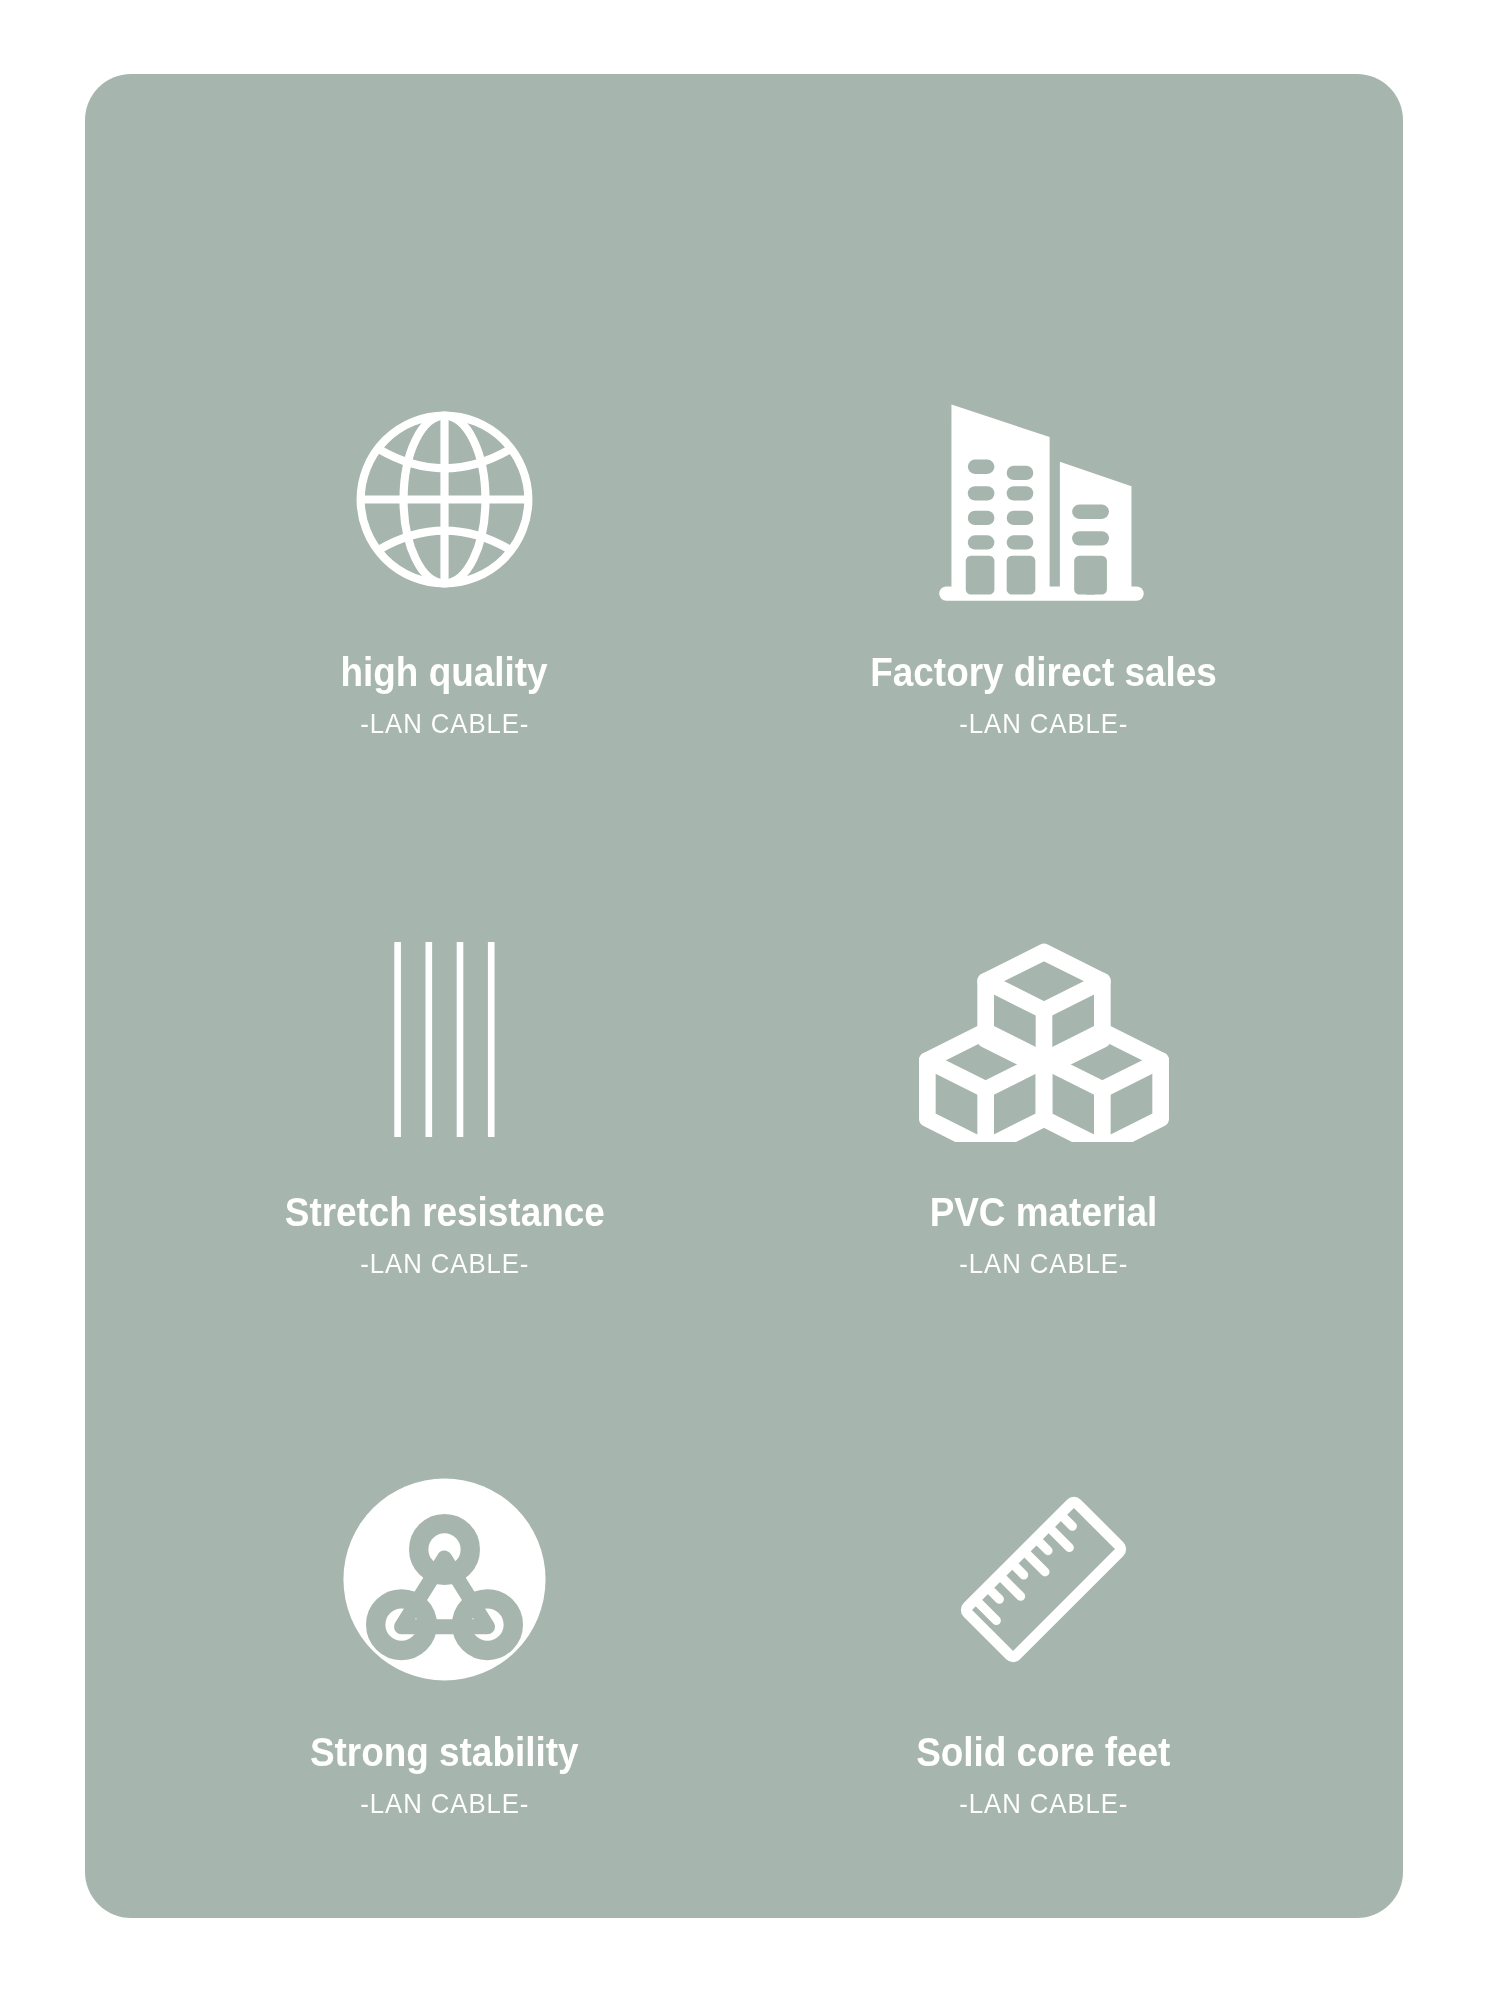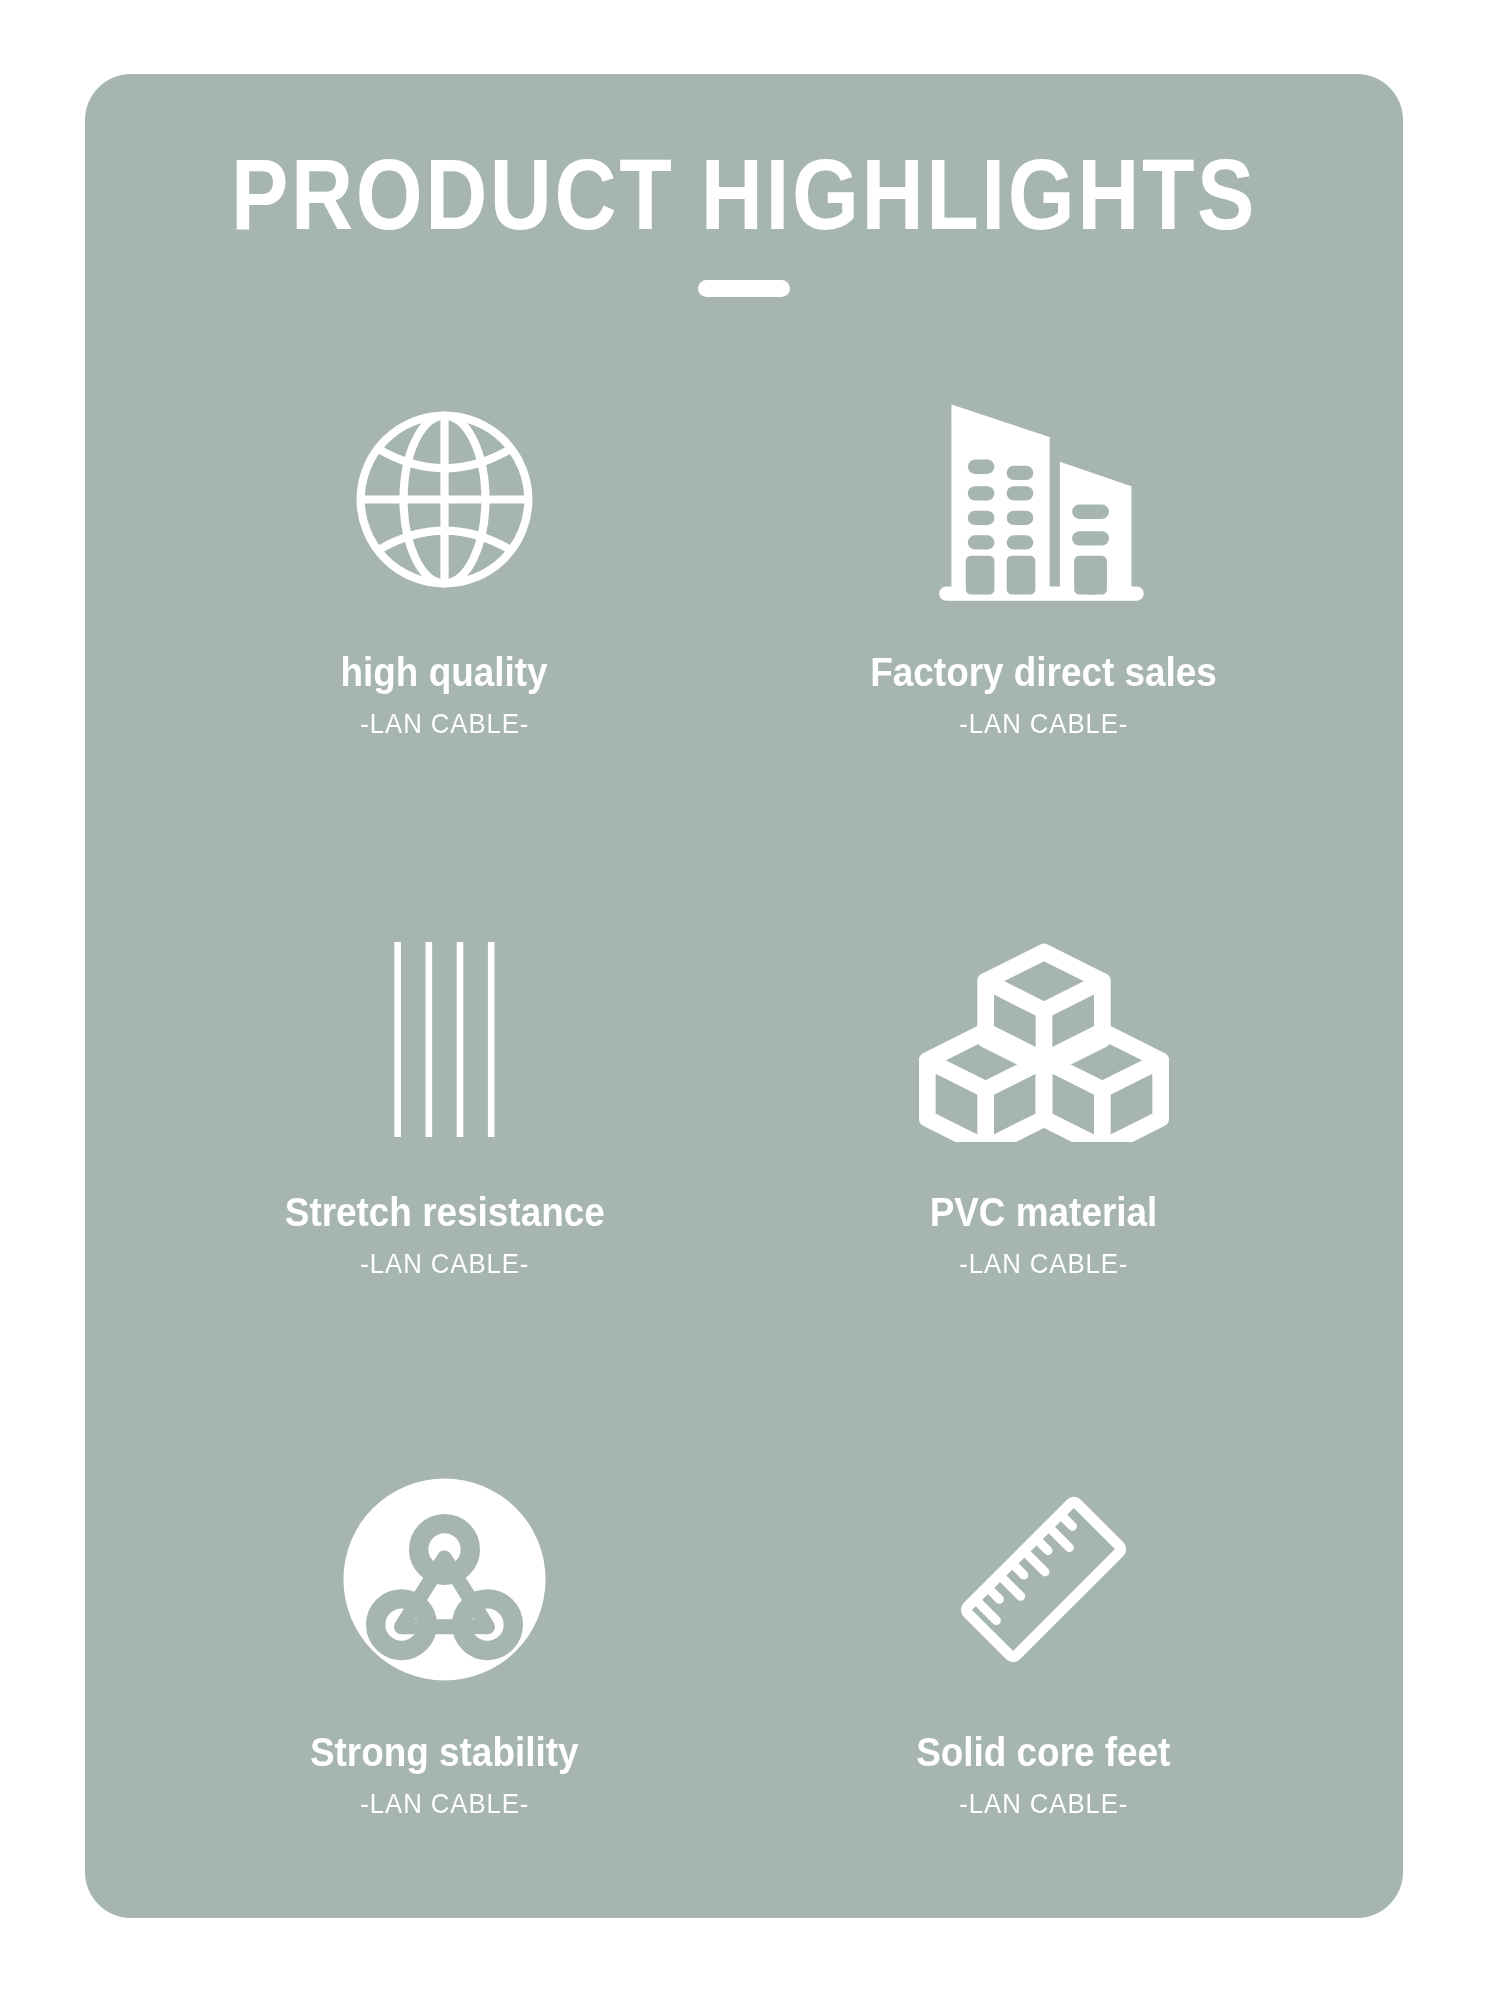--- a/index.html
+++ b/index.html
@@ -110,24 +110,20 @@
   }
 
   svg { display:block; }
 </style>
 </head>
 <body>
 
 <div class="page">
   <div class="card">
 
-    <div class="title-block">
-      <div class="title">PRODUCT HIGHLIGHTS</div>
-      <div class="divider"></div>
-    </div>
 
     <div class="grid">
 
       <div class="cell">
         <div class="icon-wrap">
           <svg width="195" height="195" viewBox="0 0 100 100" aria-hidden="true">
             <g fill="none" stroke="#ffffff" stroke-width="4.2">
               <circle cx="50" cy="50" r="43"></circle>
               <line x1="50" y1="7" x2="50" y2="93"></line>
               <line x1="7" y1="50" x2="93" y2="50"></line>

